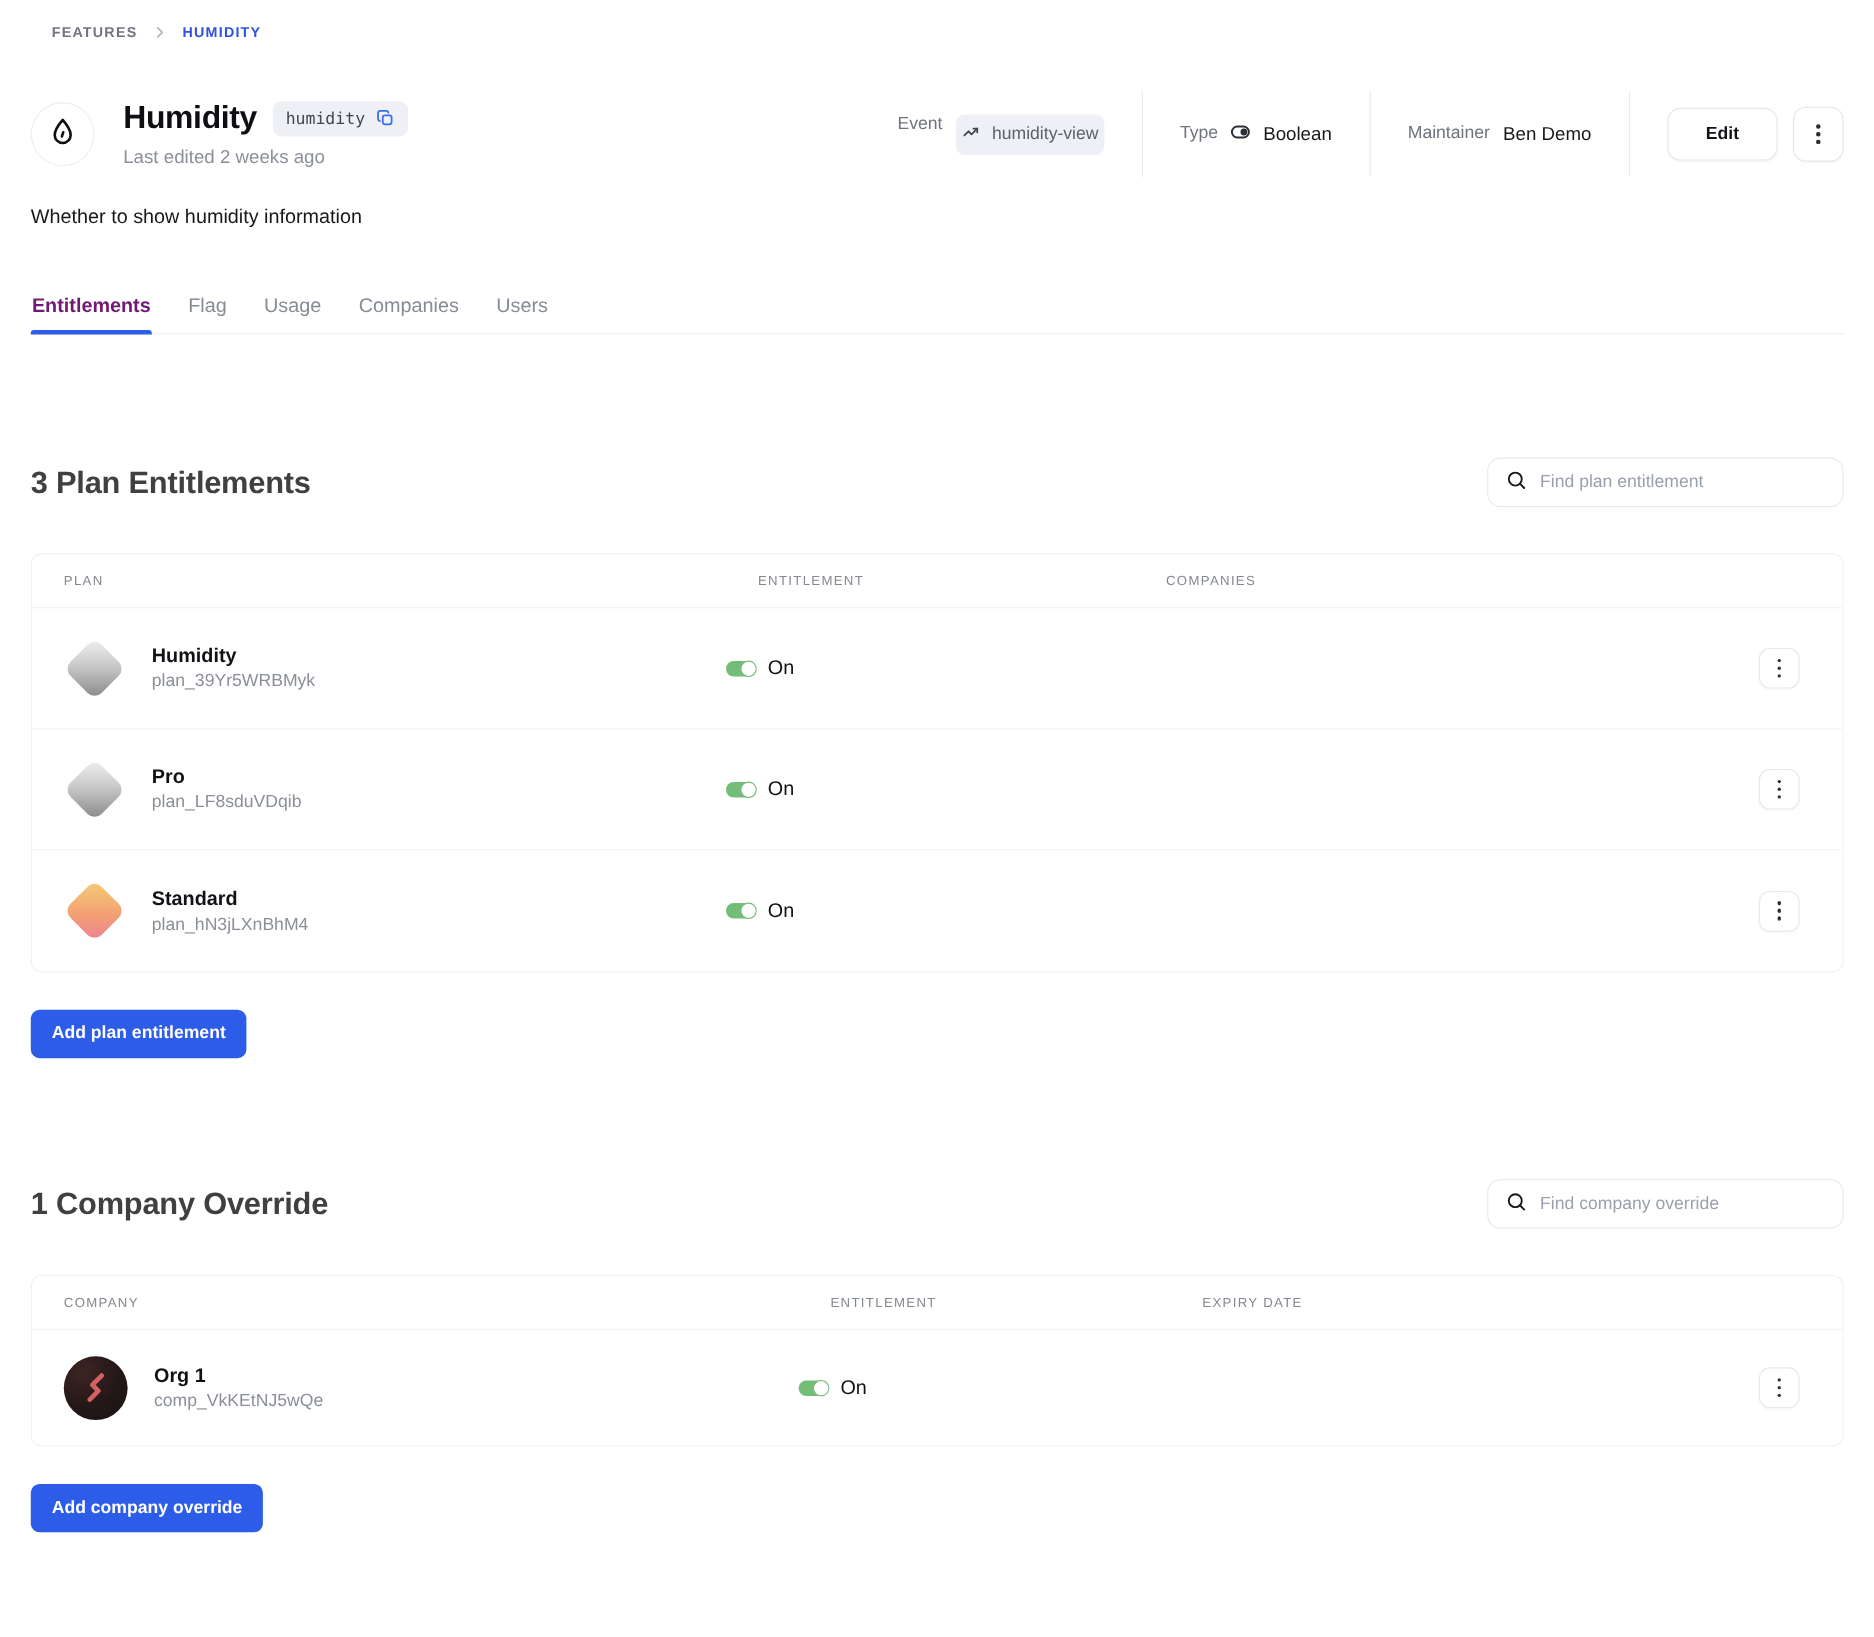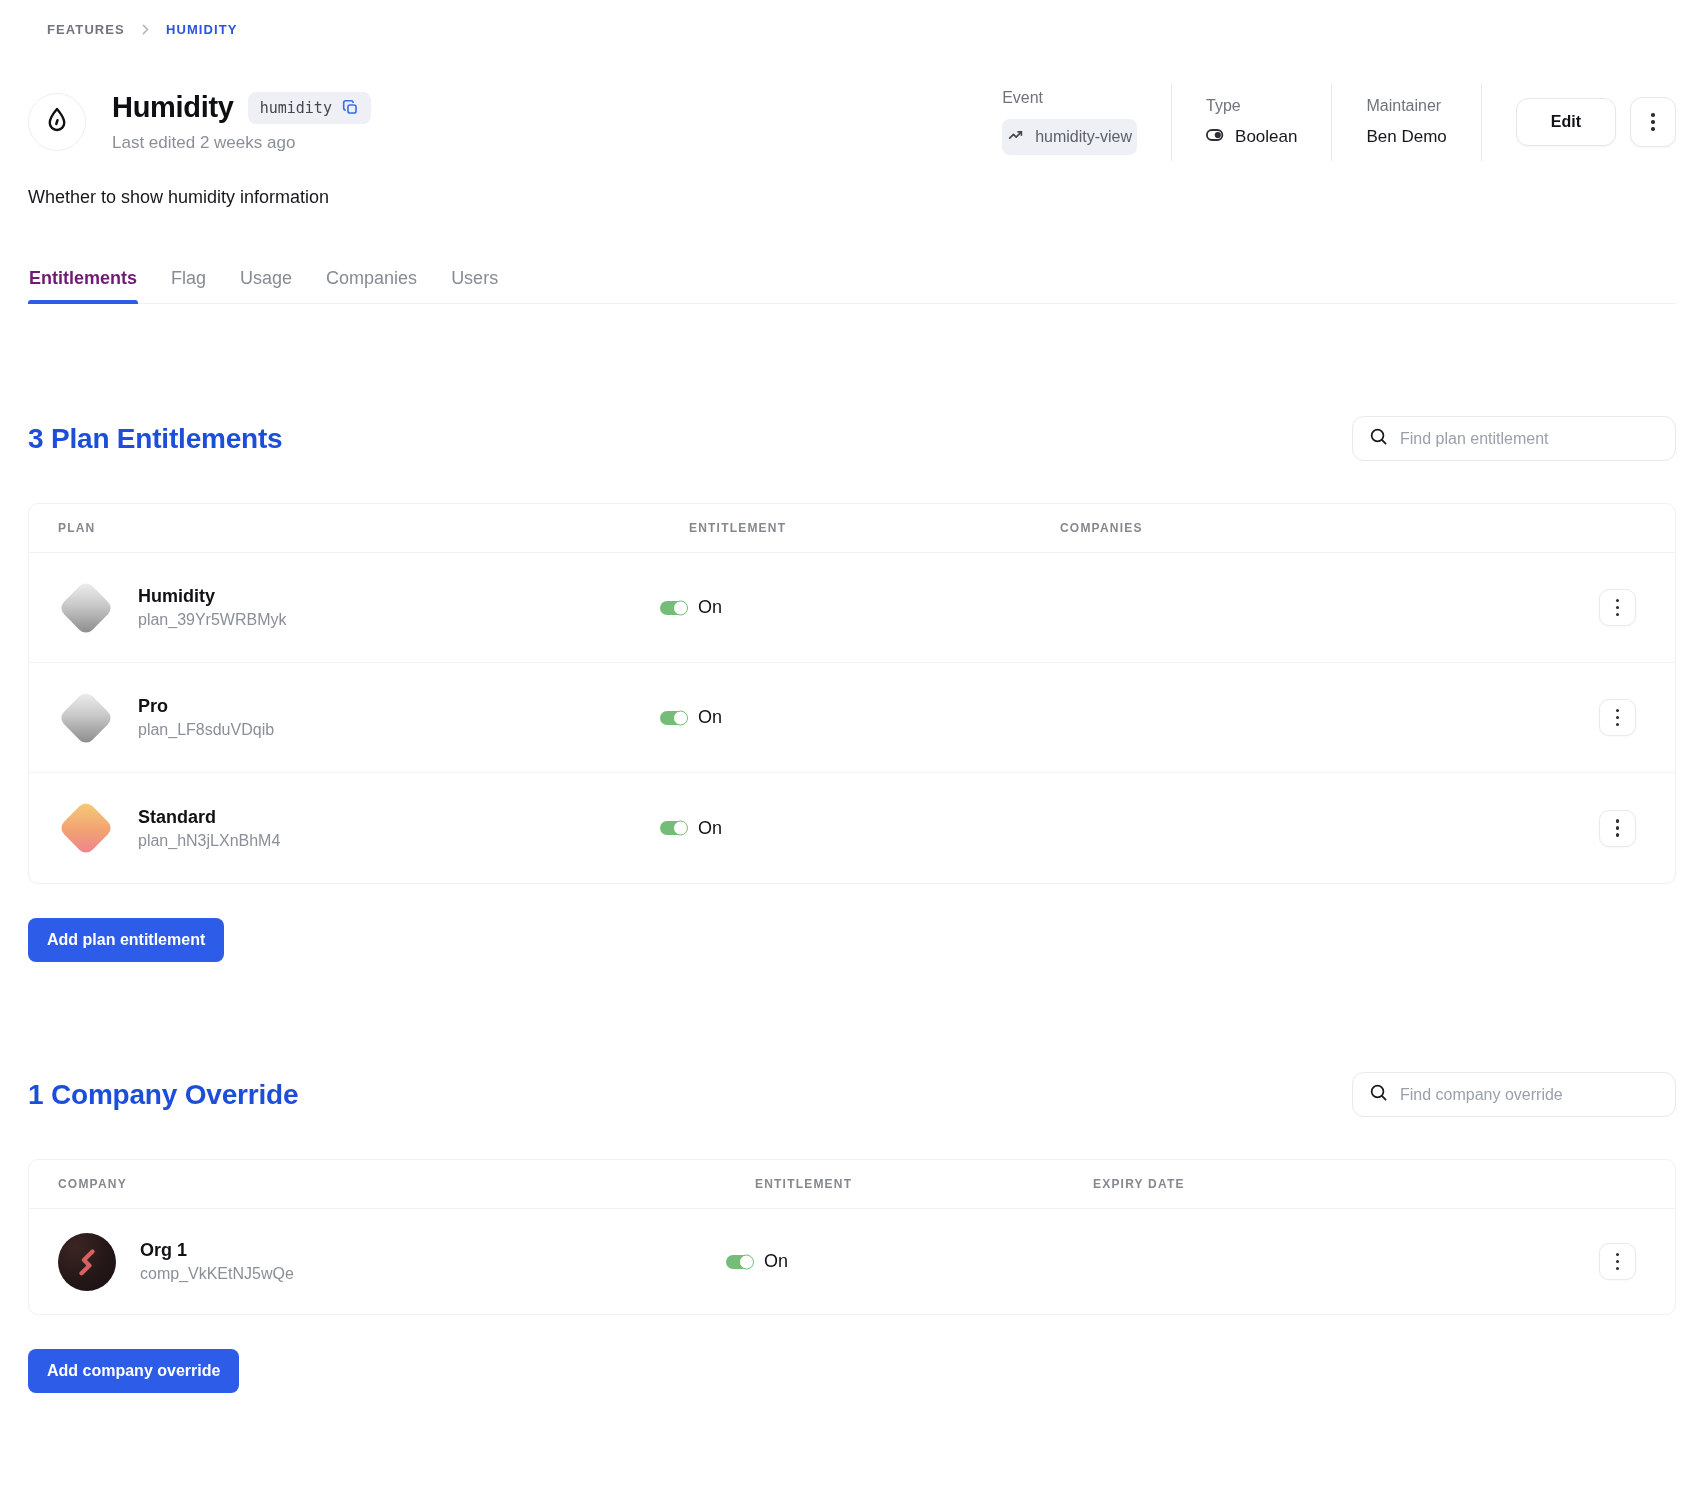--- a/index.html
+++ b/index.html
@@ -30,21 +30,21 @@
   .title-line { display: flex; align-items: center; gap: 14px; }
   .feature-title { font-size: 29px; font-weight: 700; color: #0d0f12; letter-spacing: -0.3px; }
   .key-badge {
     display: inline-flex; align-items: center; gap: 10px;
     background: #eef0f5; border-radius: 8px; padding: 7px 12px;
     font-family: "DejaVu Sans Mono", monospace; font-size: 15px; color: #43474f;
   }
   .copy-icon { display: flex; cursor: pointer; }
   .last-edited { margin-top: 9px; font-size: 17px; color: #8a8f98; }
 
-  .meta-group { display: flex; flex-direction: column; gap: 12px; padding: 0 34px; justify-content: space-between; }
+  .meta-group { display: flex; flex-direction: row; gap: 12px; padding: 0 34px; justify-content: space-between; }
   .meta-label { font-size: 16px; color: #6e737c; }
   .meta-value { font-size: 17px; color: #16181c; display: flex; align-items: center; gap: 9px; }
   .event-pill {
     display: inline-flex; align-items: center; gap: 10px;
     background: #eef0f6; border-radius: 8px; padding: 7px 5px;
     font-size: 16px; color: #5c616b; cursor: pointer;
   }
   .meta-divider { width: 1px; height: 78px; background: #e7e9ee; flex: 0 0 auto; }
 
   .edit-button {
@@ -69,21 +69,21 @@
   .tab.active { color: #701a75; font-weight: 700; }
   .tab.active::after {
     content: ""; position: absolute; left: 0; right: 0; bottom: -1px;
     height: 4px; background: #2d5ce8; border-radius: 3px 3px 0 0;
   }
 
   
   .section-head { display: flex; align-items: center; justify-content: space-between; }
   .section-head.first { margin-top: 112px; }
   .section-head.second { margin-top: 110px; }
-  .section-title { font-size: 28px; font-weight: 600; color: #1d4ed8; letter-spacing: -0.2px; }
+  .section-title { font-size: 28px; font-weight: 600; color: #404040; letter-spacing: -0.2px; }
   .search-box {
     width: 324px; height: 45px; background: #fff;
     border: 1px solid #e7e9f2; border-radius: 12px;
     display: flex; align-items: center; gap: 12px; padding: 0 16px;
   }
   .search-box input {
     border: none; outline: none; flex: 1; font-size: 16px; color: #15803d;
     font-family: "Liberation Sans", sans-serif; background: transparent;
   }
   .search-box input::placeholder { color: #9aa0ab; }
@@ -92,21 +92,21 @@
   .table-card {
     margin-top: 42px; border: 1px solid #f0f1f5; border-radius: 10px;
     background: #fff; overflow: hidden;
   }
   .t-head { display: grid; align-items: center; height: 49px; border-bottom: 1px solid #f0f1f4; }
   .t-row  { display: grid; align-items: center; border-bottom: 1px solid #f3f4f6; }
   .t-row:last-child { border-bottom: none; }
   .plan-grid    { grid-template-columns: 631px 371px 1fr 76px; }
   .company-grid { grid-template-columns: 697px 338px 1fr 76px; }
   .th {
-    font-size: 12px; font-weight: 700; letter-spacing: 1.2px;
+    font-size: 12px; font-weight: 400; letter-spacing: 1.2px;
     color: #84888f; text-transform: uppercase; padding-left: 29px;
   }
   .plan-row { height: 110px; }
   .company-row { height: 105px; }
 
   .entity-cell { display: flex; align-items: center; padding-left: 29px; gap: 24px; }
   .diamond-wrap { width: 56px; height: 56px; display: flex; align-items: center; justify-content: center; flex: 0 0 auto; }
   .diamond {
     width: 40px; height: 40px; border-radius: 9px; transform: rotate(45deg);
   }

